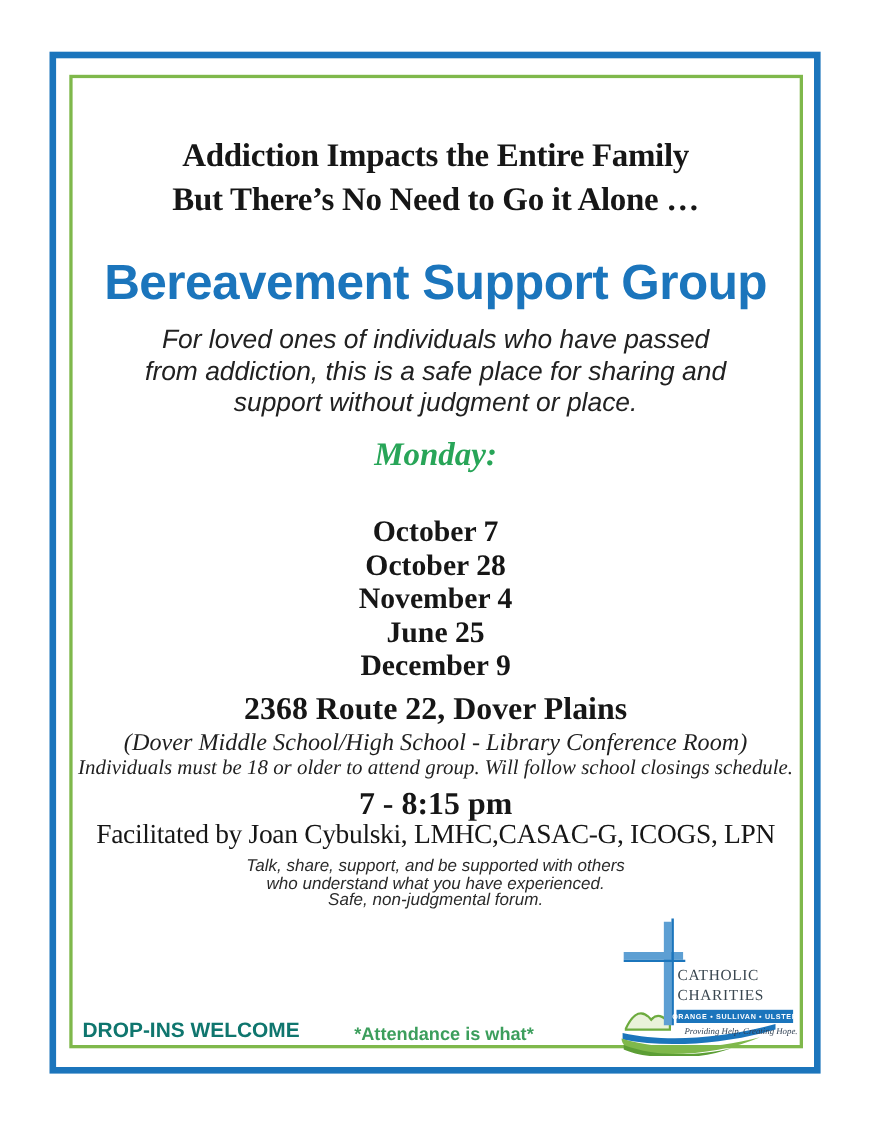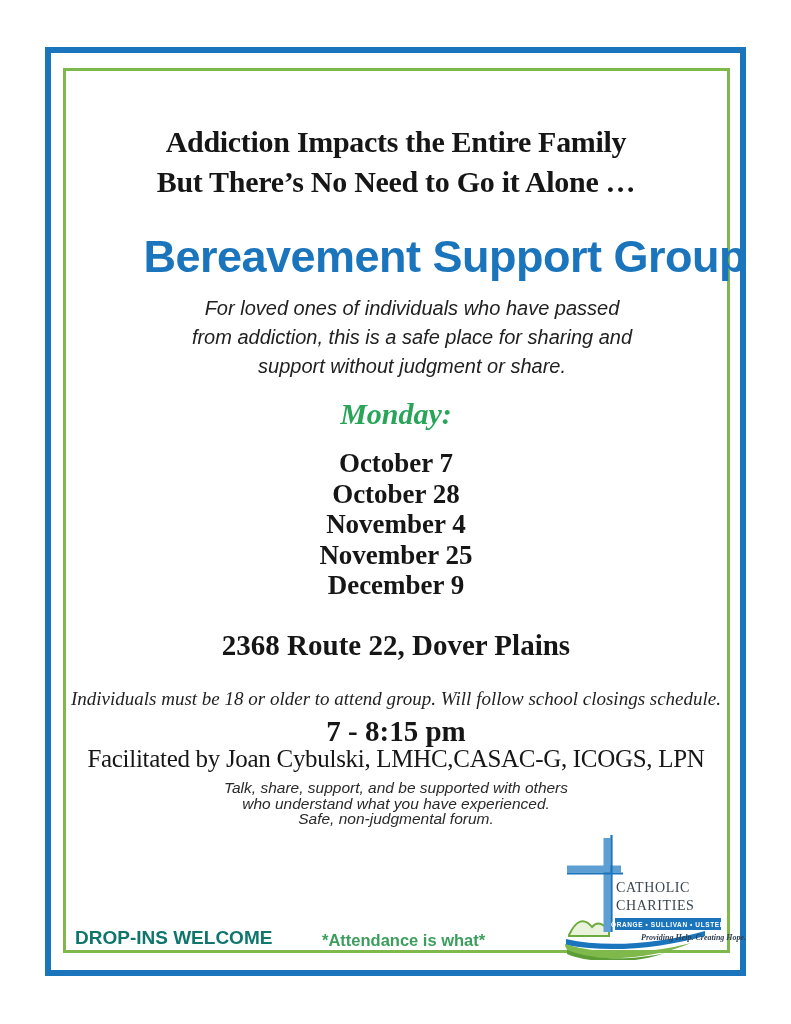--- a/index.html
+++ b/index.html
@@ -15,32 +15,32 @@
     position:absolute;left:63px;top:68px;width:661px;height:879px;
     border:3px solid #7fb84b;z-index:1;
   }
   .centered{position:absolute;left:46px;width:700px;text-align:center;z-index:2;}
   .headline{
     top:122px;font-family:"Liberation Serif",serif;font-weight:bold;
     font-size:30px;line-height:40px;letter-spacing:-0.3px;color:#161616;
   }
   .title{
     top:231px;margin:0;font-family:"Liberation Sans",sans-serif;font-weight:bold;
-    font-size:45px;line-height:52px;letter-spacing:-0.5px;color:#1b75bc;text-align:right;
+    font-size:45px;line-height:52px;letter-spacing:-0.5px;color:#1b75bc;
   }
   .intro{
     top:294px;font-family:"Liberation Sans",sans-serif;font-style:italic;
-    font-size:20px;line-height:29px;color:#212121;padding-left:16px;
+    font-size:24px;line-height:29px;color:#212121;
   }
   .monday{
     top:397px;font-family:"Liberation Serif",serif;font-weight:bold;font-style:italic;
     font-size:30px;color:#28a558;
   }
   .dates{
-    top:448px;font-family:"Liberation Serif",serif;font-weight:bold;
+    top:468px;font-family:"Liberation Serif",serif;font-weight:bold;
     font-size:27px;line-height:30.5px;color:#161616;
   }
   .address{
     top:629px;font-family:"Liberation Serif",serif;font-weight:bold;
     font-size:29px;color:#161616;
   }
   .loc-detail{
     top:662px;font-family:"Liberation Serif",serif;font-style:italic;
     font-size:22px;color:#1f1f1f;
   }
@@ -82,56 +82,57 @@
   .logo-name.l2{top:65px;}
   .logo-bar{
     position:absolute;left:52px;top:86px;width:106px;height:12px;background:#1b75bc;
     display:flex;align-items:center;justify-content:center;
   }
   .logo-bar span{
     font-family:"Liberation Sans",sans-serif;font-weight:bold;font-size:6.5px;
     color:#ffffff;letter-spacing:0.6px;white-space:nowrap;
   }
   .logo-tagline{
-    position:absolute;left:50px;top:101px;width:112px;text-align:left;
-    font-family:"Liberation Serif",serif;font-style:italic;font-weight:bold;
-    font-size:8px;color:#2e3f52;white-space:nowrap;margin-left:28px;
+    position:absolute;left:50px;top:101px;width:112px;text-align:right;
+    font-family:"Liberation Serif",serif;font-style:italic;font-weight:normal;
+    font-size:8px;color:#2e3f52;white-space:nowrap;
   }
 </style>
 </head>
 <body>
 
 <div class="page">
   <div class="border-blue"></div>
   <div class="border-green"></div>
 
   <div class="centered headline">
     <div>Addiction Impacts the Entire Family</div>
     <div>But There’s No Need to Go it Alone …</div>
   </div>
 
   <h1 class="centered title">Bereavement Support Group</h1>
 
   <div class="centered intro">
     <div>For loved ones of individuals who have passed</div>
     <div>from addiction, this is a safe place for sharing and</div>
-    <div>support without judgment or share.</div>
+    <div>support without judgment or place.</div>
   </div>
 
   <div class="centered monday">Monday:</div>
 
   <div class="centered dates">
     <div>October 7</div>
     <div>October 28</div>
     <div>November 4</div>
-    <div>November 25</div>
+    <div>June 25</div>
     <div>December 9</div>
   </div>
 
   <div class="centered address">2368 Route 22, Dover Plains</div>
+  <div class="centered loc-detail">(Dover Middle School/High School  - Library Conference Room)</div>
   <div class="centered age-note">Individuals must be 18 or older to attend group. Will follow school closings schedule.</div>
   <div class="centered time">7 - 8:15 pm</div>
   <div class="centered facilitator">Facilitated by Joan Cybulski, LMHC,CASAC-G, ICOGS, LPN</div>
 
   <div class="centered support">
     <div>Talk, share, support, and be supported with others</div>
     <div>who understand what you have experienced.</div>
     <div>Safe, non-judgmental forum.</div>
   </div>
 

